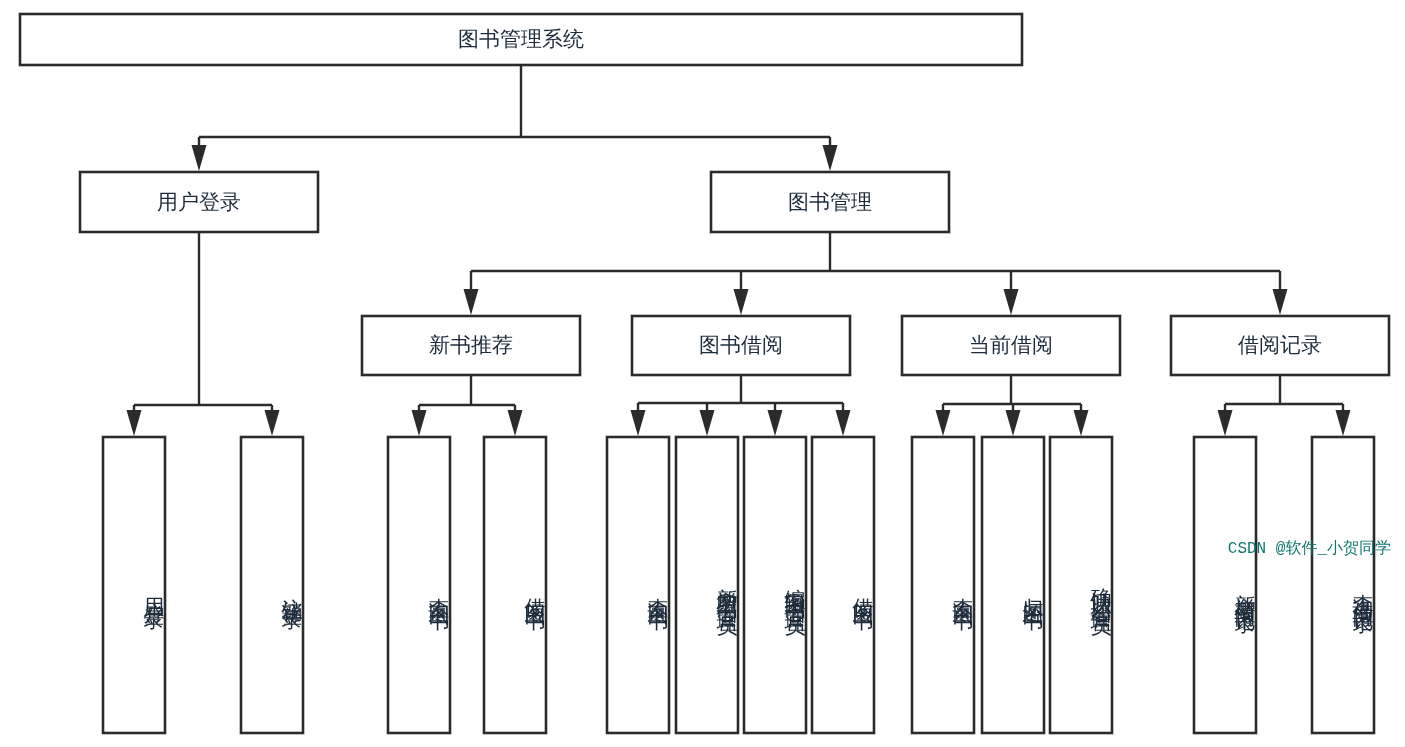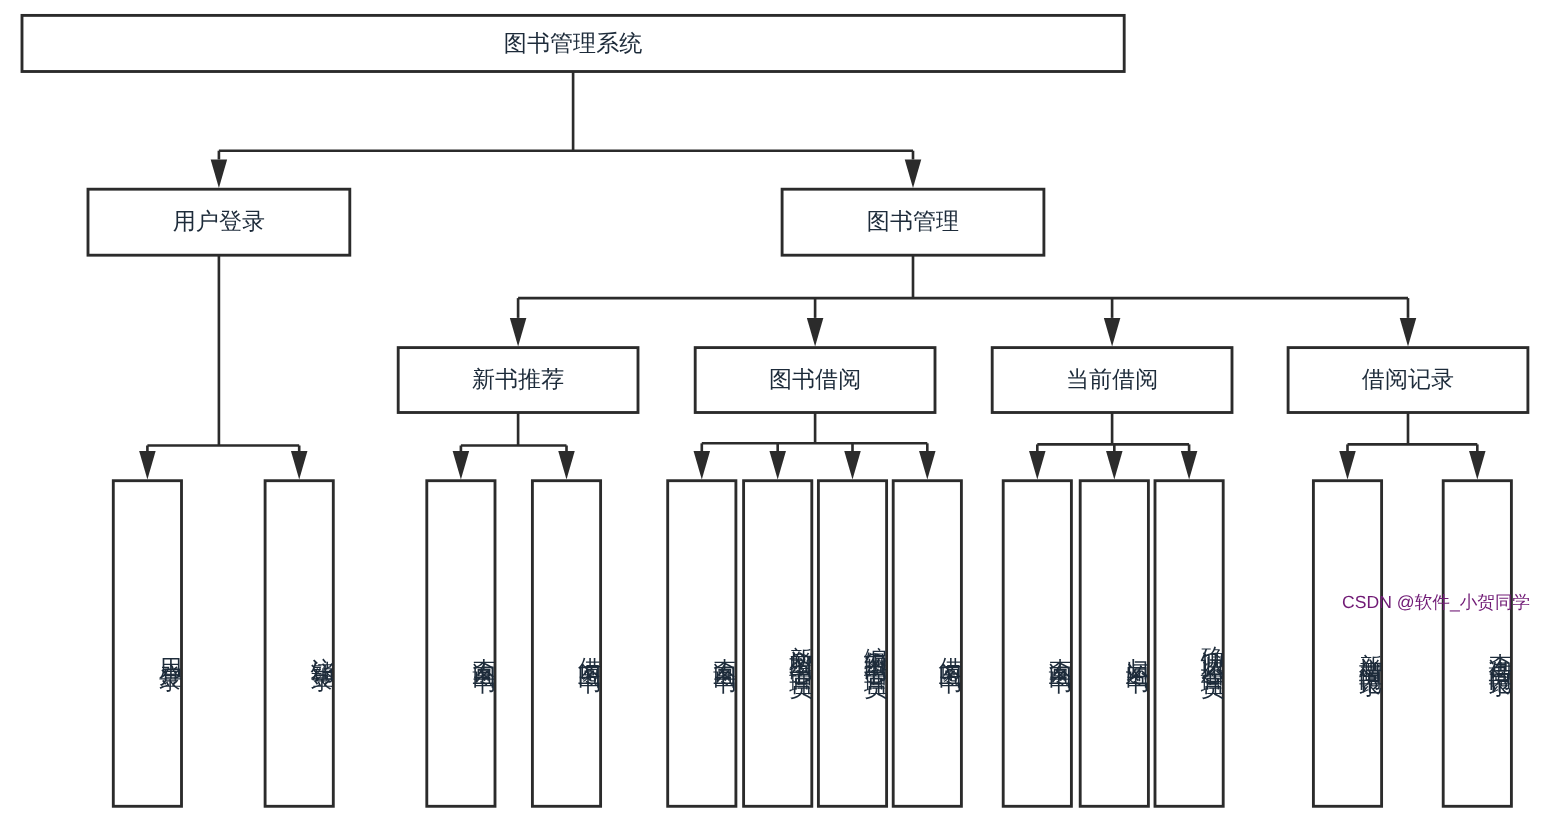--- a/index.html
+++ b/index.html
@@ -63,23 +63,23 @@
     stroke-width: 2.4;
   }
   .arrow-head {
     fill: #2b2b2b;
     stroke: none;
   }
   .watermark {
     position: absolute;
     right: 14px;
     bottom: 6px;
-    font-family: Liberation Sans, sans-serif;
+    font-family: Liberation Mono, monospace;
     font-size: 16px;
-    color: #701a75;
+    color: #0f766e;
     white-space: nowrap;
     pointer-events: none;
   }
   .hit-layer {
     position: absolute;
     top: 0; left: 0;
     width: 1405px;
     height: 747px;
   }
   .hit-box {

